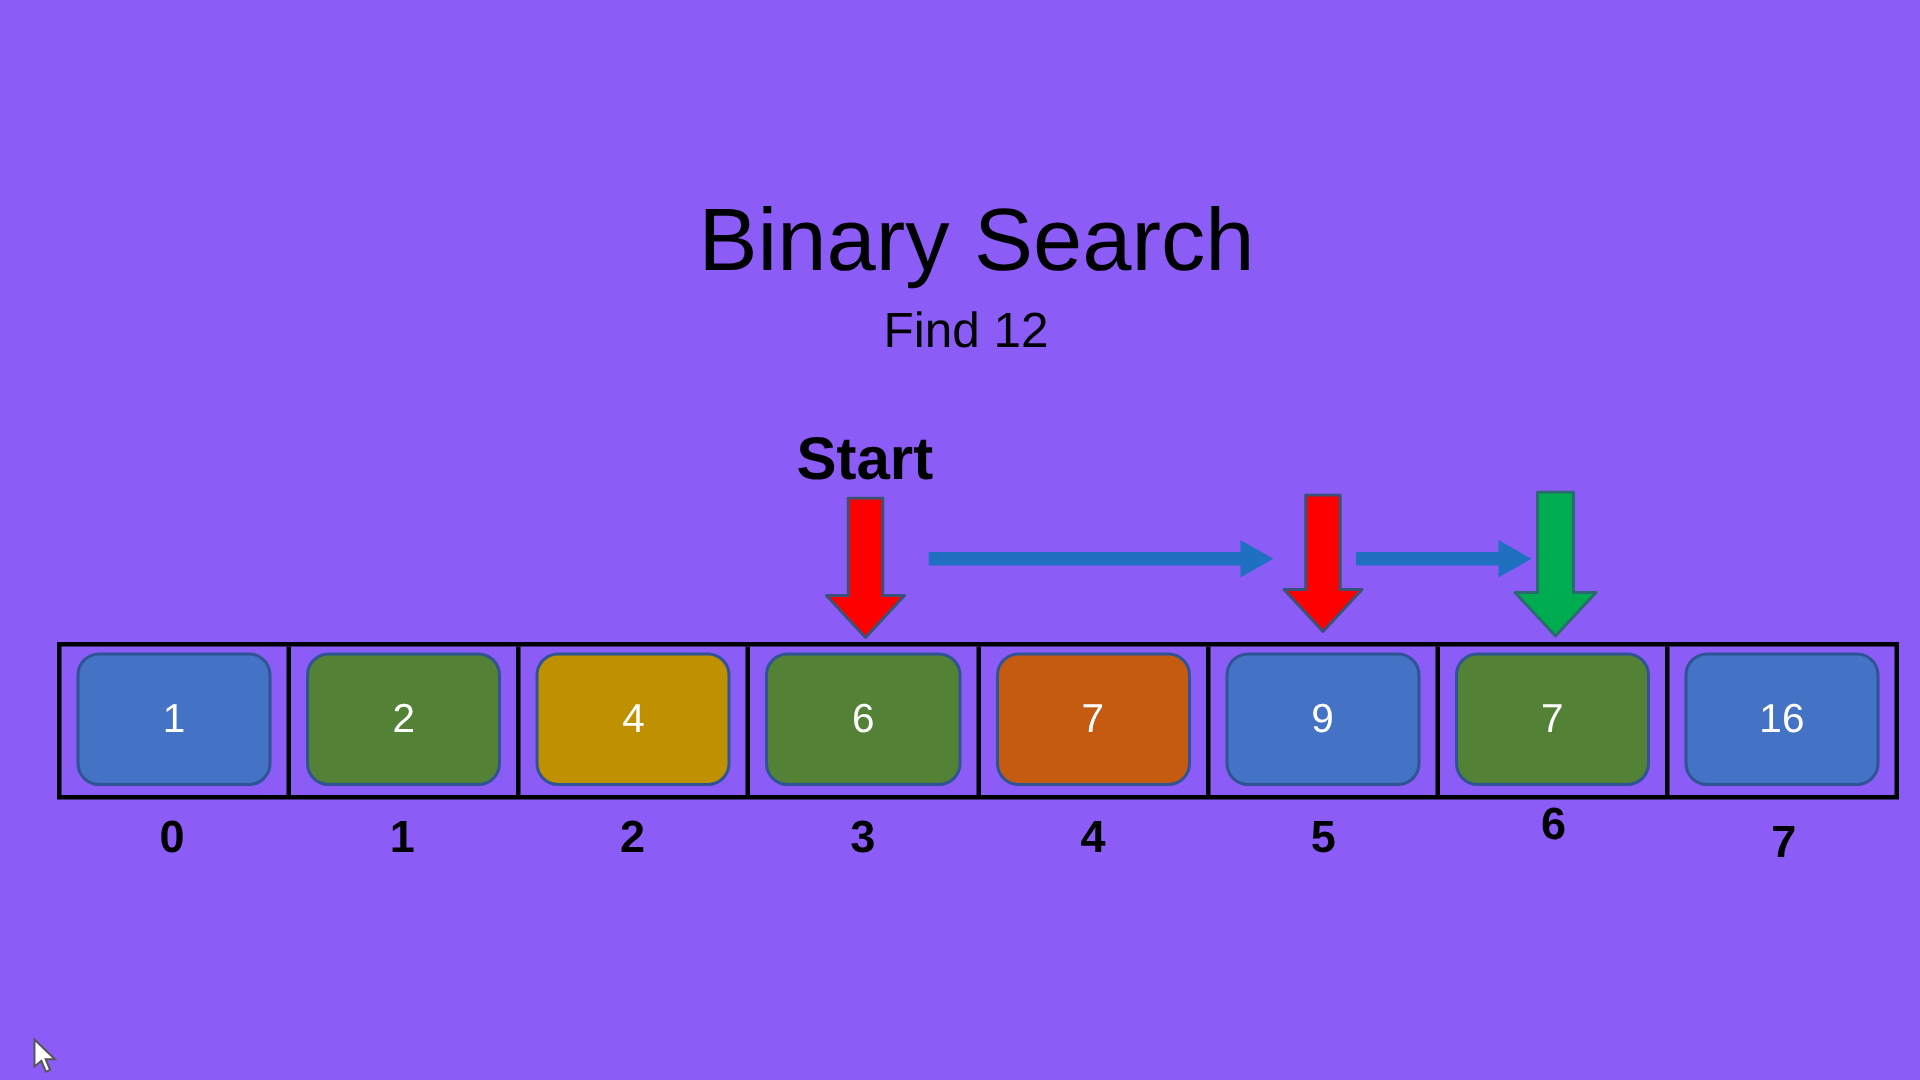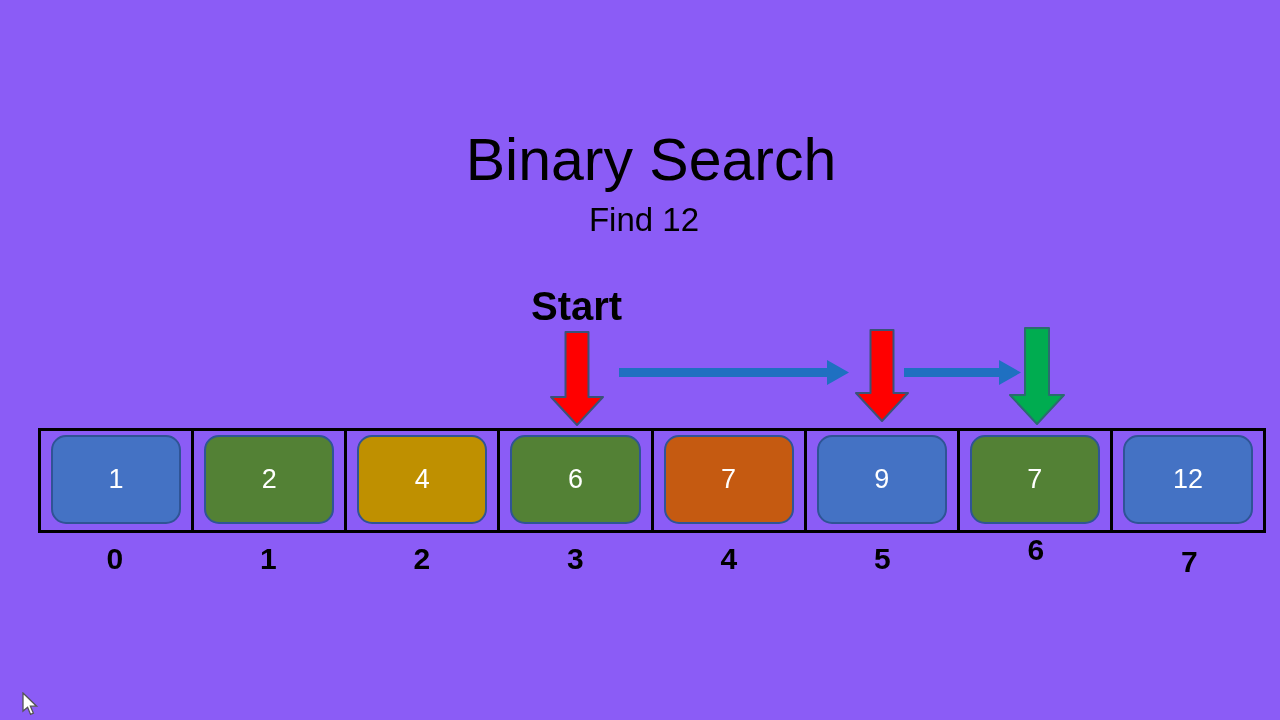--- a/index.html
+++ b/index.html
@@ -140,21 +140,21 @@
 
   <div class="cell">
     <div class="box" style="background: rgb(68, 114, 196); border-color: rgb(47, 84, 150);">9</div>
   </div>
 
   <div class="cell">
     <div class="box" style="background: rgb(83, 129, 53); border-color: rgb(47, 84, 150);">7</div>
   </div>
 
   <div class="cell">
-    <div class="box" style="background: rgb(68, 114, 196); border-color: rgb(47, 84, 150);">12</div>
+    <div class="box" style="background: rgb(68, 114, 196); border-color: rgb(47, 84, 150);">16</div>
   </div>
 </div>
 
   <div class="indices" id="indices">
       <div class="idx idx-0">0</div>
       <div class="idx idx-1">1</div>
       <div class="idx idx-2">2</div>
       <div class="idx idx-3">3</div>
       <div class="idx idx-4">4</div>
       <div class="idx idx-5">5</div>

